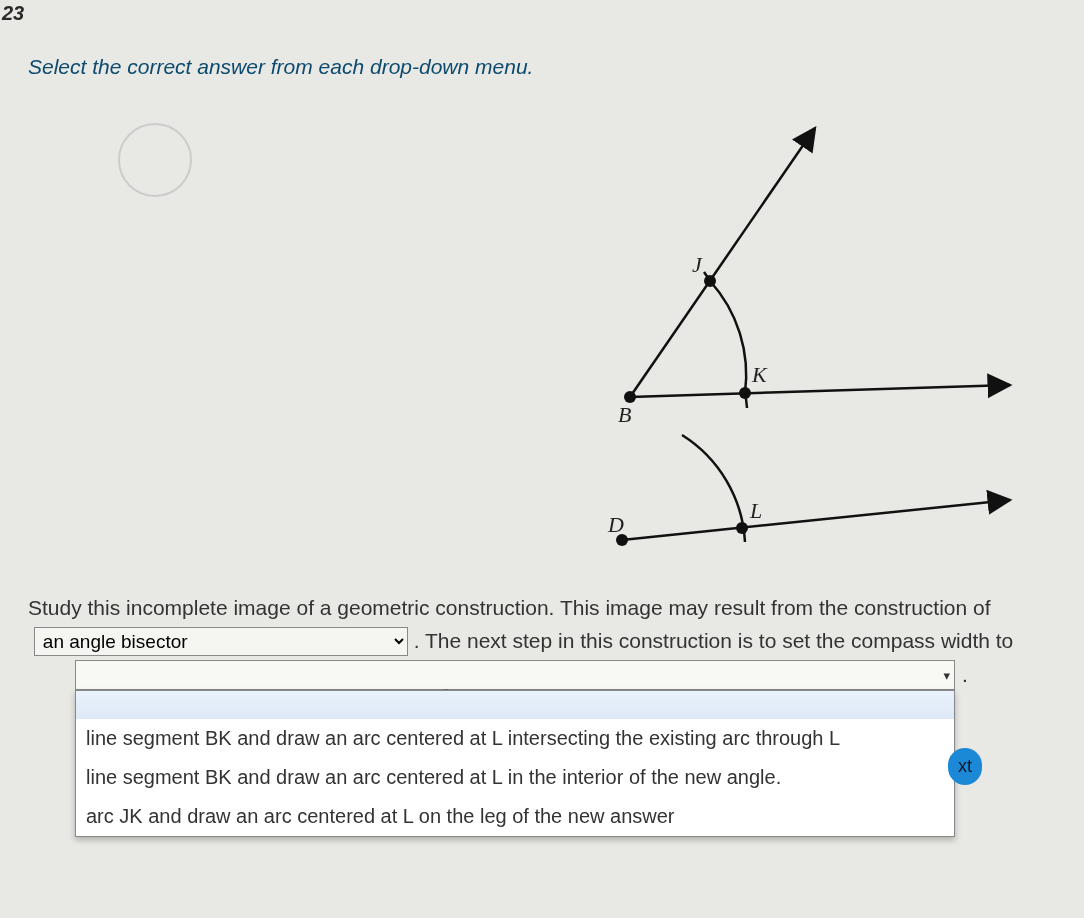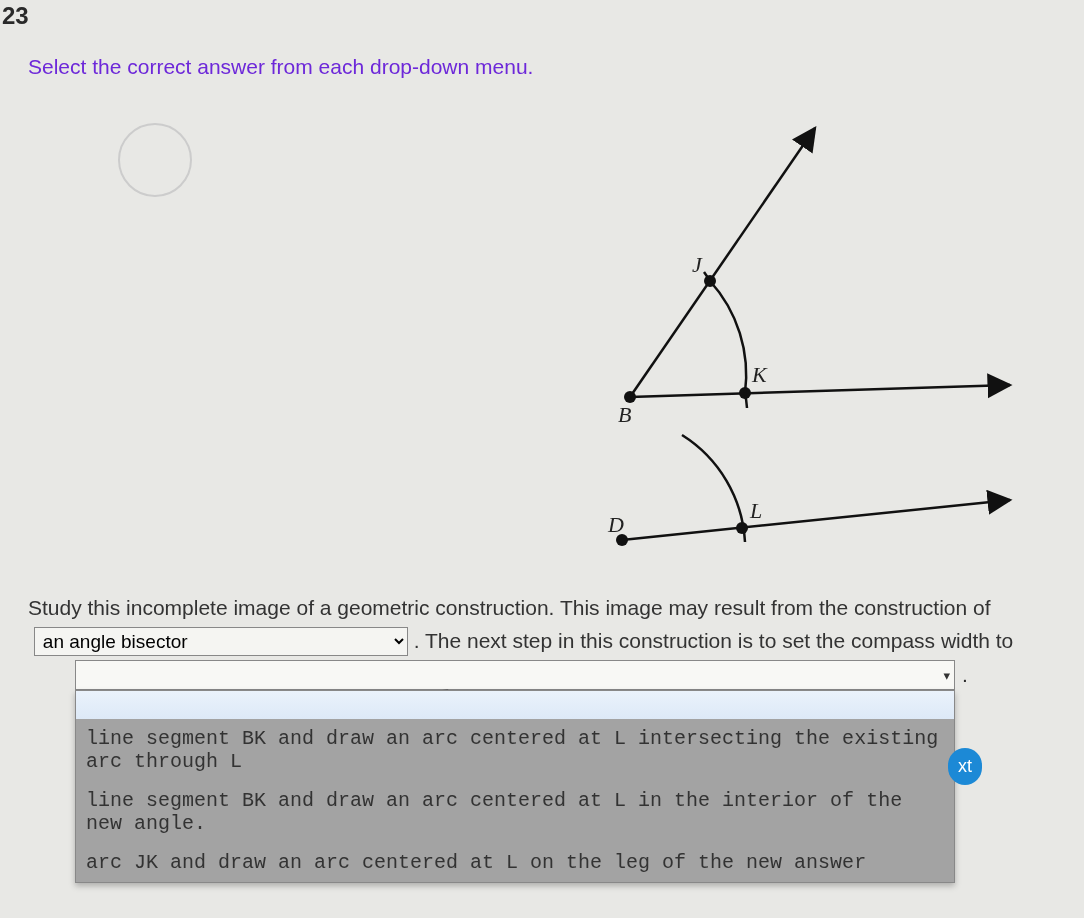--- a/index.html
+++ b/index.html
@@ -10,29 +10,31 @@
     background: #e8e8e5;
     width: 1084px;
     height: 918px;
     color: #2a2a2a;
     position: relative;
   }
   .page-number {
     position: absolute;
     top: 2px;
     left: 2px;
-    font-size: 24px;
+    font-size: 20px;
     font-weight: bold;
+    font-style: italic;
   }
   .instruction {
     position: absolute;
     top: 55px;
     left: 28px;
     font-size: 21px;
-    color: #6d28d9;
+    color: #0c4a6e;
+    font-style: italic;
   }
   .diagram-area {
     position: absolute;
     top: 100px;
     left: 0;
     width: 1084px;
     height: 470px;
   }
   .question-text {
     position: absolute;
@@ -81,41 +83,40 @@
     top: 685px;
     left: 438px;
     font-size: 20px;
     color: #444;
   }
   .dropdown-options {
     position: absolute;
     top: 690px;
     left: 75px;
     width: 880px;
-    background: #a3a3a3;
+    background: #ffffff;
     border: 1px solid #888;
     box-shadow: 0 3px 6px rgba(0,0,0,0.25);
-    font-family: Liberation Mono, monospace;
   }
   .dropdown-options .opt {
     padding: 8px 10px;
     font-size: 20px;
     color: #333;
     cursor: pointer;
   }
   .dropdown-options .opt.blank {
     height: 28px;
     background: linear-gradient(#eaf2fb,#dde9f7);
   }
   .next-btn {
     position: absolute;
     top: 748px;
     left: 948px;
     background: #1c89d6;
-    color: #ffffff;
+    color: #0f172a;
     font-size: 18px;
     padding: 8px 10px;
     border-radius: 18px;
     border: none;
   }
   .label {
     font-style: italic;
     font-family: "Times New Roman", serif;
     font-size: 22px;
     fill: #222;

